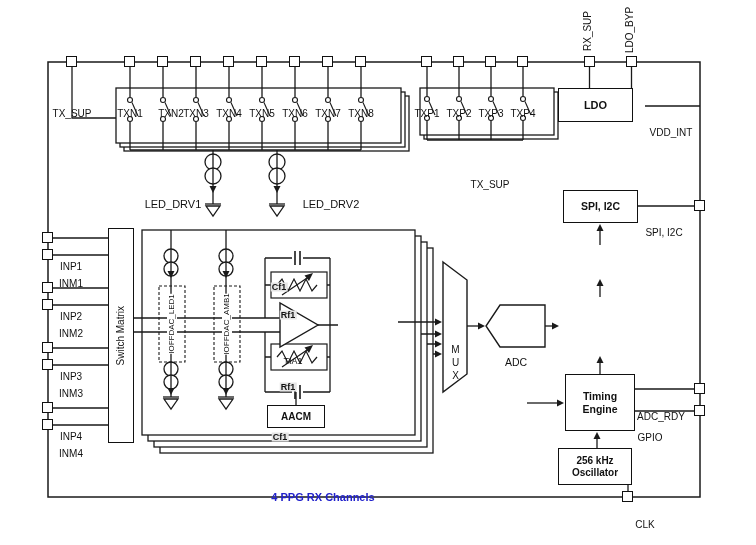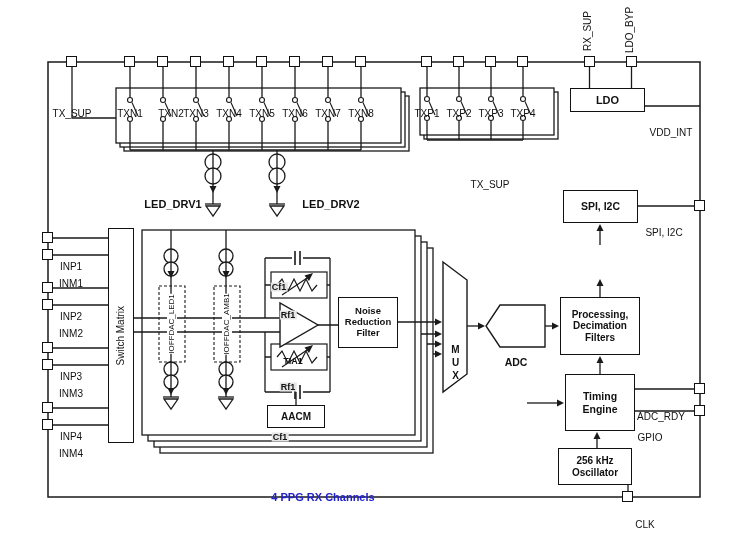--- a/index.html
+++ b/index.html
@@ -4,21 +4,21 @@
 <style>
   html,body{margin:0;padding:0;background:#fff;}
   body{width:756px;height:545px;font-family:"Liberation Sans","DejaVu Sans",sans-serif;color:#111;}
   #stage{position:relative;width:756px;height:545px;overflow:hidden;background:#fff;}
   #stage svg{position:absolute;left:0;top:0;}
   .lbl{position:absolute;transform:translate(-50%,-50%);font-size:10px;white-space:nowrap;line-height:1;margin-top:36px;}
   .rot{position:absolute;transform:translate(-50%,-50%) rotate(-90deg);font-size:10px;white-space:nowrap;line-height:1;}
   .pin{position:absolute;width:9px;height:9px;border:1.5px solid #111;background:#fff;box-sizing:content-box;}
   .block{position:absolute;border:1.5px solid #111;background:#fff;display:flex;align-items:center;justify-content:center;
          text-align:center;font-weight:bold;font-size:10.5px;line-height:1.15;box-sizing:border-box;padding:1px;}
-  .bold{font-weight:bold;}
+  .bold{font-weight:normal;}
   .small{font-size:9px;font-weight:bold;background:#e5e5e5;padding:0 1px;}
   .tiny{font-size:8px;background:#fff;padding:1px 0;}
   .vert{writing-mode:vertical-rl;text-orientation:upright;letter-spacing:2px;}
   .rotin{transform:rotate(-90deg);white-space:nowrap;font-weight:normal;font-size:10px;}
   .caption{color:#2121cc;font-weight:bold;font-size:11px;}
 </style>
 </head>
 <body>
 
 <div id="stage">
@@ -231,26 +231,24 @@
 <div class="pin" style="left:42px;top:299px"></div>
 <div class="pin" style="left:42px;top:342px"></div>
 <div class="pin" style="left:42px;top:359px"></div>
 <div class="pin" style="left:42px;top:402px"></div>
 <div class="pin" style="left:42px;top:419px"></div>
 <div class="pin" style="left:694px;top:200px"></div>
 <div class="pin" style="left:694px;top:383px"></div>
 <div class="pin" style="left:694px;top:405px"></div>
 <div class="pin" style="left:622px;top:491px"></div>
 
-<div class="block" style="left:570px;top:88px;width:75px;height:24px;font-size:11px">LDO</div>
+<div class="block" style="left:558px;top:88px;width:75px;height:34px;font-size:11px">LDO</div>
 <div class="block" style="left:563px;top:190px;width:75px;height:33px">SPI, I2C</div>
-<div class="block" style="left:560px;top:297px;width:80px;height:58px;font-size:10px">Processing, Decimation Filters</div>
 <div class="block" style="left:565px;top:374px;width:70px;height:57px">Timing Engine</div>
 <div class="block" style="left:558px;top:448px;width:74px;height:37px;font-size:10px">256 kHz Oscillator</div>
-<div class="block" style="left:338px;top:297px;width:60px;height:51px;font-size:9.5px">Noise Reduction Filter</div>
 <div class="block" style="left:267px;top:405px;width:58px;height:23px;font-size:10px">AACM</div>
 <div class="block" style="left:108px;top:228px;width:26px;height:215px">
   <span class="rotin">Switch Matrix</span>
 </div>
 
 <span class="lbl" style="left:72px;top:78px">TX_SUP</span>
 <span class="lbl" style="left:130px;top:78px">TXN1</span>
 <span class="lbl" style="left:171px;top:78px">TXN2</span>
 <span class="lbl" style="left:196px;top:78px">TXN3</span>
 <span class="lbl" style="left:229px;top:78px">TXN4</span>

